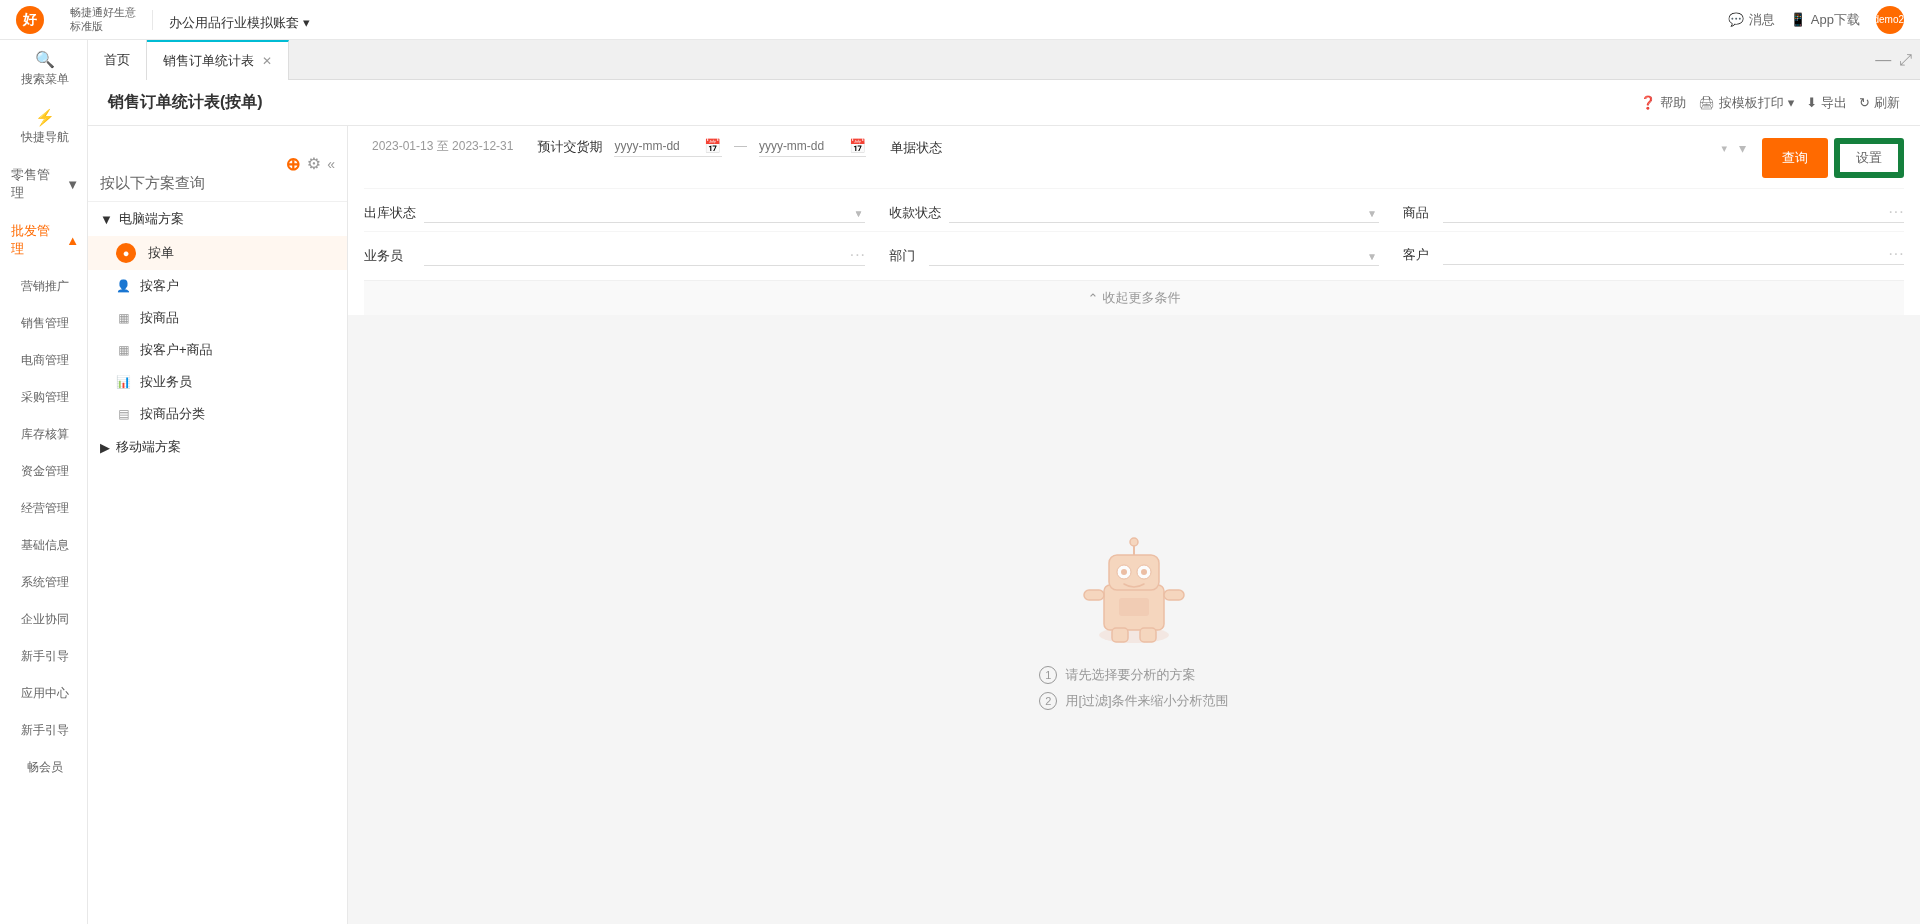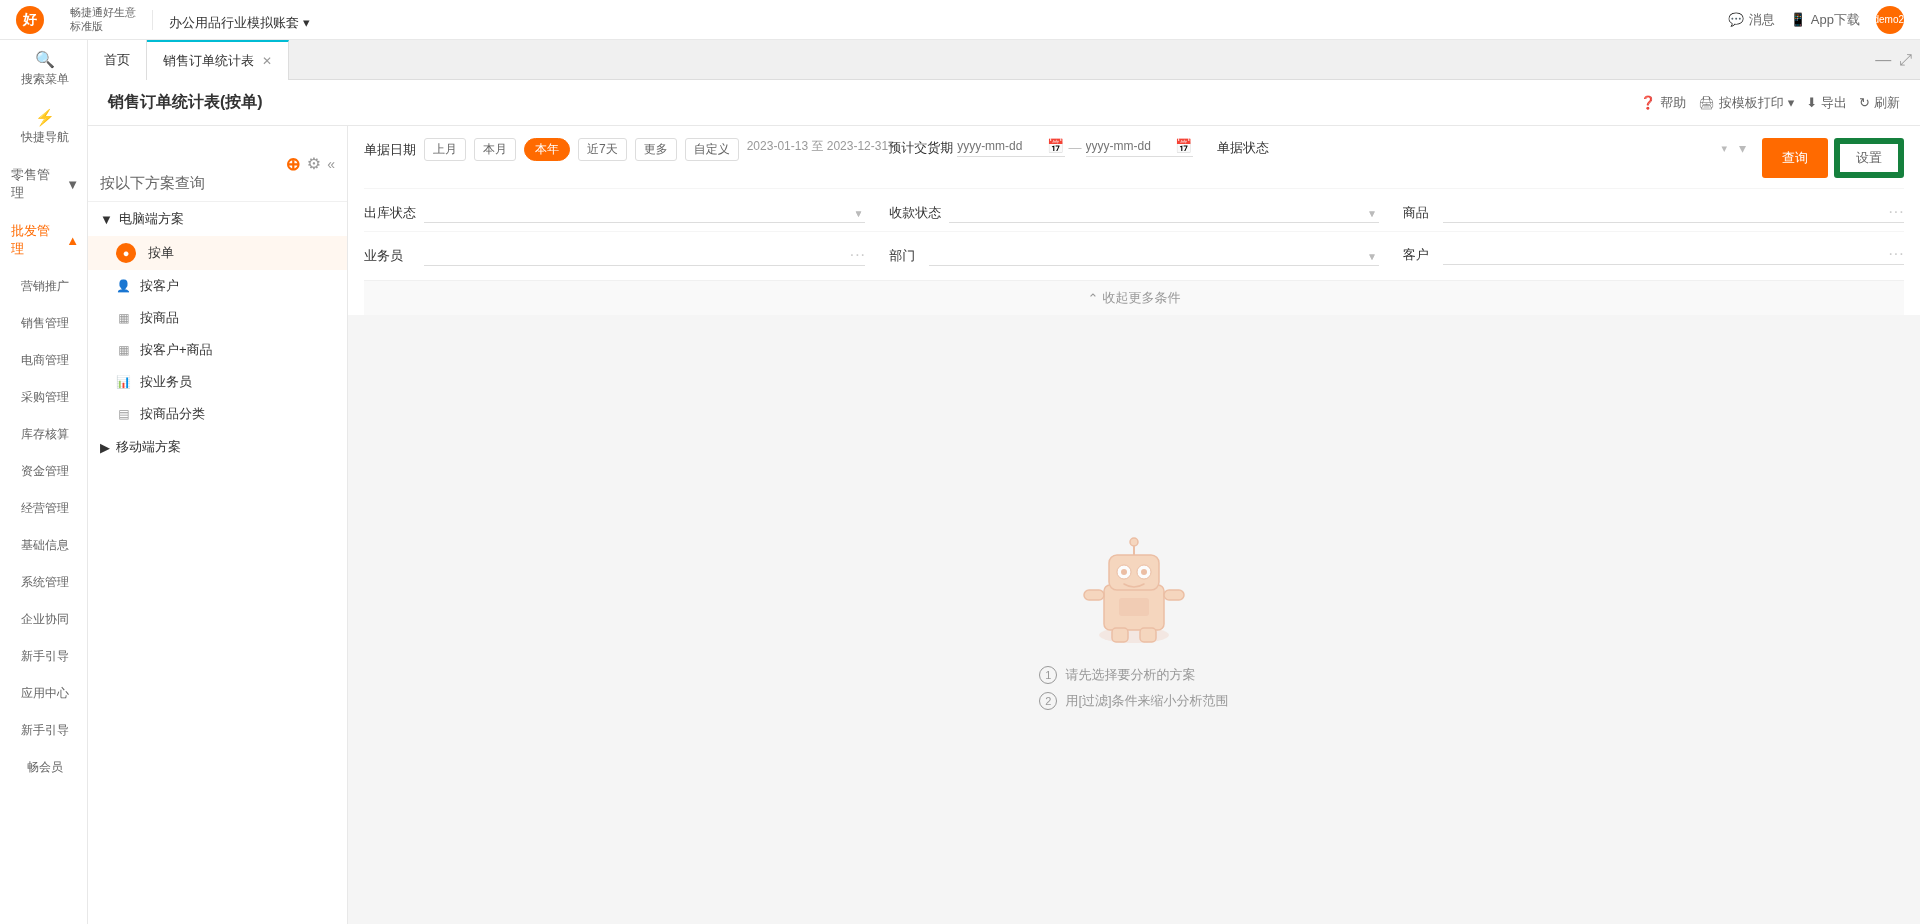--- a/index.html
+++ b/index.html
@@ -266,34 +266,25 @@
             </div>
           </div>
         </div>
 
         <div class="main-panel">
 
           <div style="background:#fff; padding: 12px 16px 0 16px; position:relative;">
 
             <div style="display:flex; align-items:flex-start; gap:0; margin-bottom:10px;">
 
-              <div style="display:flex; align-items:center; gap:8px; flex:0 0 auto;">
-                <span style="color:#333;font-size:13px;white-space:nowrap;">单据日期</span>
-                <button class="date-btn">上月</button>
-                <button class="date-btn">本月</button>
-                <button class="date-btn active">本年</button>
-                <button class="date-btn">近7天</button>
-                <button class="date-btn">更多</button>
-                <button class="date-btn">自定义</button>
-              </div>
               <div style="display:flex;align-items:center;gap:4px;margin-left:8px;flex:0 0 auto;">
                 <span style="color:#999;font-size:12px;">2023-01-13 至 2023-12-31</span>
               </div>
 
-              <div style="display:flex;align-items:center;gap:4px;flex:0 0 auto;">
+              <div style="display:flex;gap:12px;margin-left:24px;flex:0 0 auto;">
                 <span style="color:#333;font-size:13px;white-space:nowrap;">预计交货期</span>
                 <div style="display:flex;align-items:center;border-bottom:1px solid #ddd;padding-bottom:2px;">
                   <input type="text" style="border: none; outline: none; font-size: 12px; color: rgb(187, 187, 187); width: 90px; background: transparent;" placeholder="yyyy-mm-dd">
                   <span style="color:#ccc;font-size:14px;">📅</span>
                 </div>
                 <span style="color:#bbb;">—</span>
                 <div style="display:flex;align-items:center;border-bottom:1px solid #ddd;padding-bottom:2px;">
                   <input type="text" style="border: none; outline: none; font-size: 12px; color: rgb(187, 187, 187); width: 90px; background: transparent;" placeholder="yyyy-mm-dd">
                   <span style="color:#ccc;font-size:14px;">📅</span>
                 </div>

